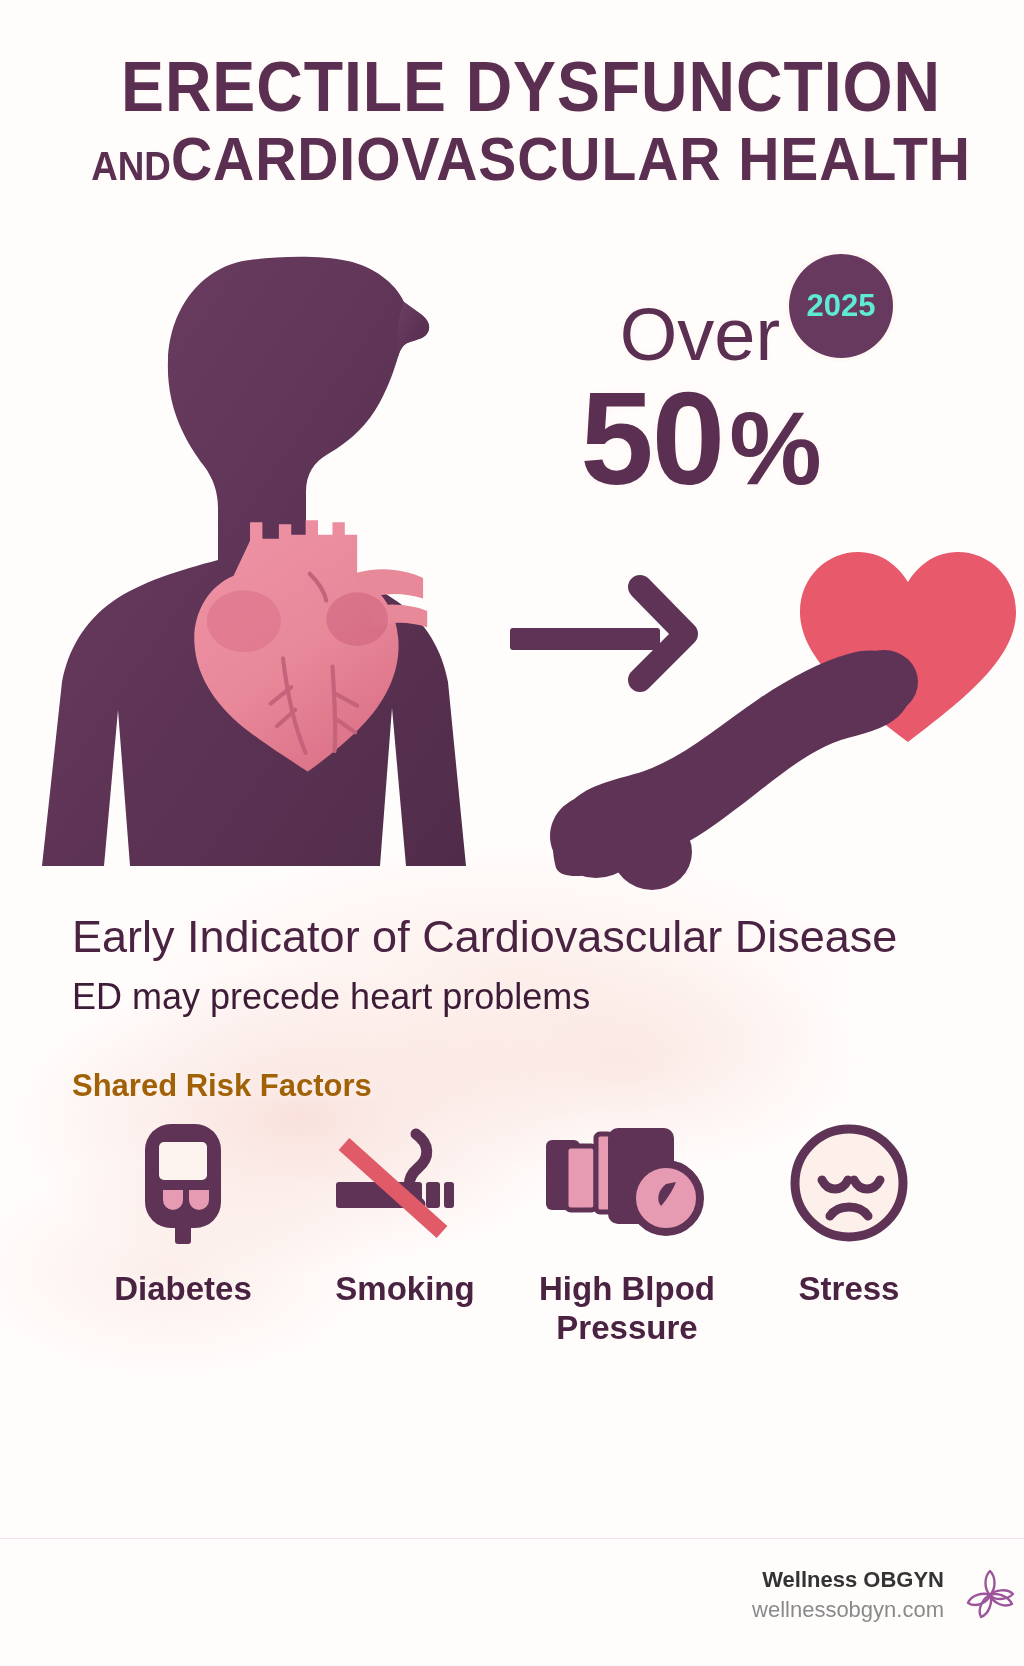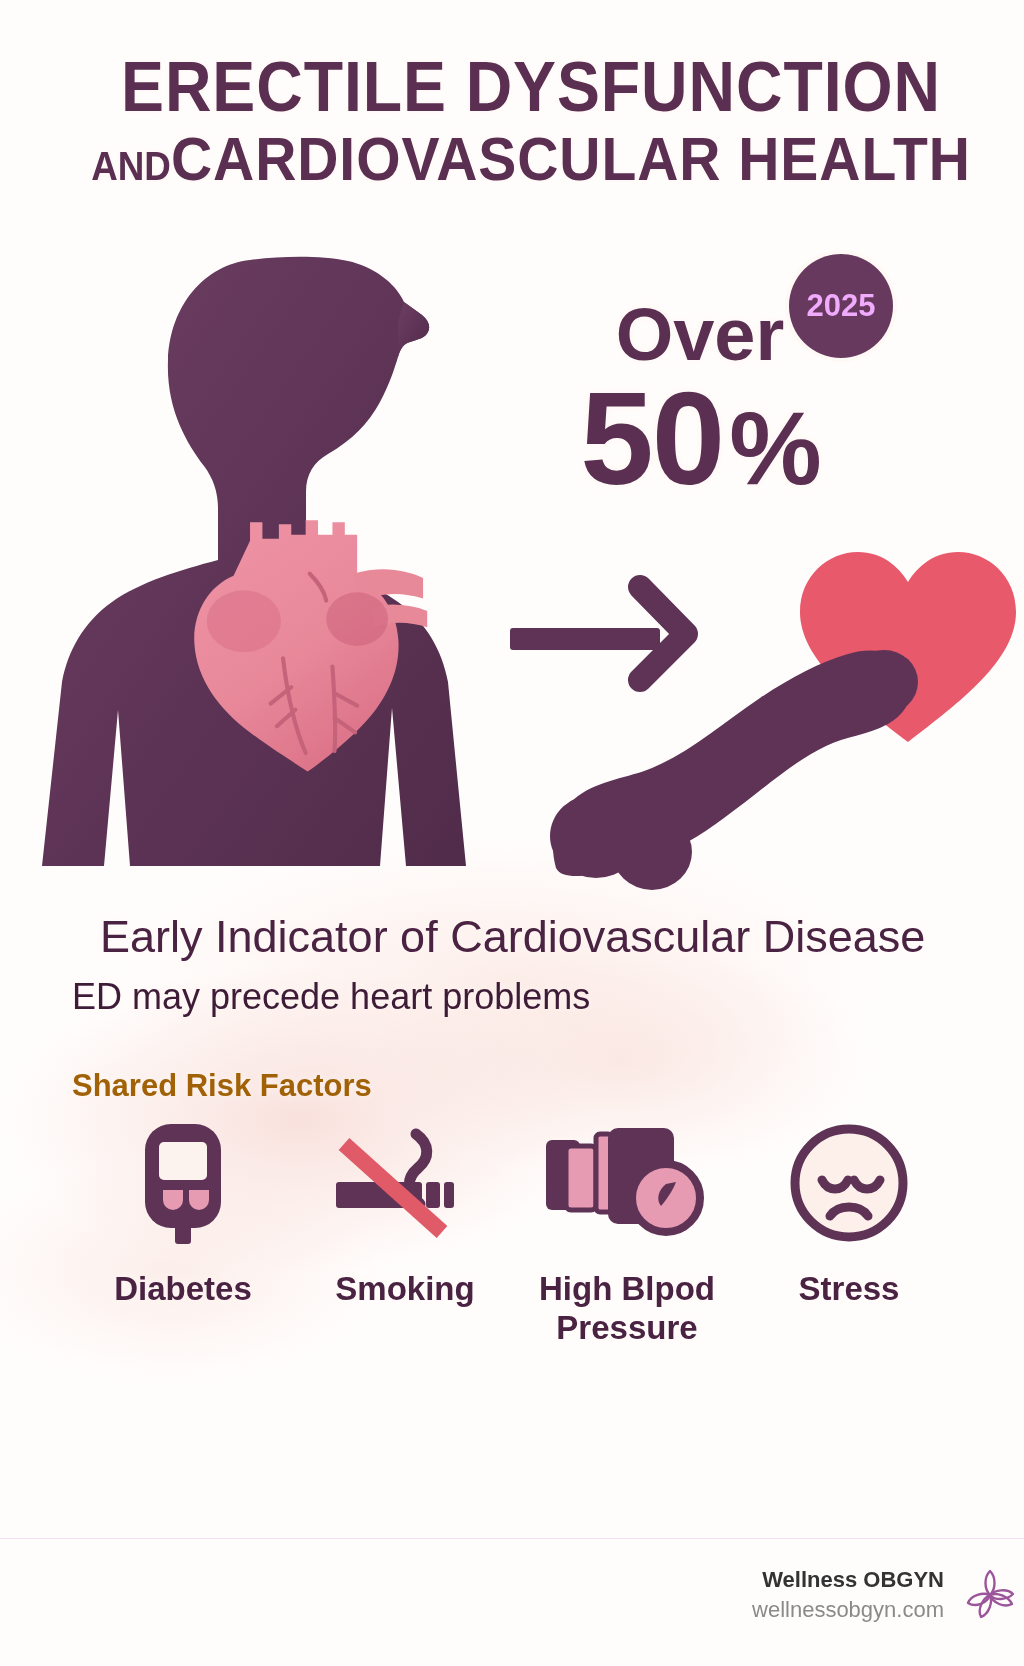--- a/index.html
+++ b/index.html
@@ -68,38 +68,38 @@
     position: absolute;
     top: 254px; left: 789px;
     width: 104px; height: 104px;
     border-radius: 50%;
     background: #68395f;
     display: flex; align-items: center; justify-content: center;
     z-index: 5;
     box-shadow: 0 0 0 4px rgba(255,248,245,0.9);
   }
   #year-badge span {
-    color: #f0abfc;
+    color: #5eead4;
     font-size: 31px;
     font-weight: bold;
     font-family: "Liberation Sans Narrow", "Liberation Sans", sans-serif;
     letter-spacing: 0px;
   }
 
   
   #stat-block {
     position: absolute;
     top: 300px; left: 470px;
     width: 460px;
     z-index: 4;
     text-align: center;
   }
   .stat-over {
     font-family: "Liberation Sans Narrow", "Liberation Sans", sans-serif;
-    font-weight: bold;
+    font-weight: normal;
     font-size: 74px;
     color: #5b2f51;
     line-height: 0.95;
     text-shadow: 0 0 8px rgba(255,245,240,0.95);
   }
   .stat-big {
     font-family: "Liberation Sans Narrow", "Liberation Sans", sans-serif;
     font-weight: bold;
     font-size: 132px;
     color: #5b2f51;
@@ -128,21 +128,20 @@
     z-index: 4;
   }
   .mid-head {
     font-family: "Liberation Sans Narrow", "Liberation Sans", sans-serif;
     font-size: 45px;
     font-weight: normal;
     color: #4a2342;
     line-height: 1.1;
     text-shadow: 0 0 8px rgba(255,248,244,0.95);
     white-space: nowrap;
-    margin-left: 28px;
   }
   .mid-sub {
     font-family: "Liberation Sans Narrow", "Liberation Sans", sans-serif;
     font-size: 36px;
     font-weight: normal;
     color: #3e1c37;
     margin-top: 14px;
     line-height: 1.15;
     text-shadow: 0 0 8px rgba(255,248,244,0.95);
     white-space: nowrap;

